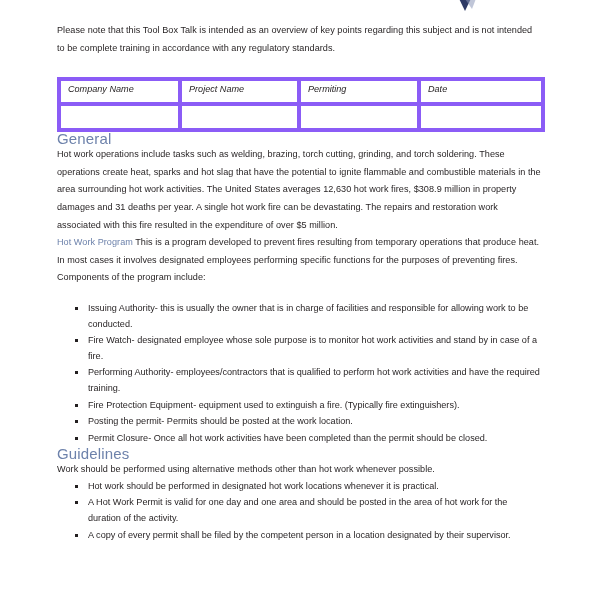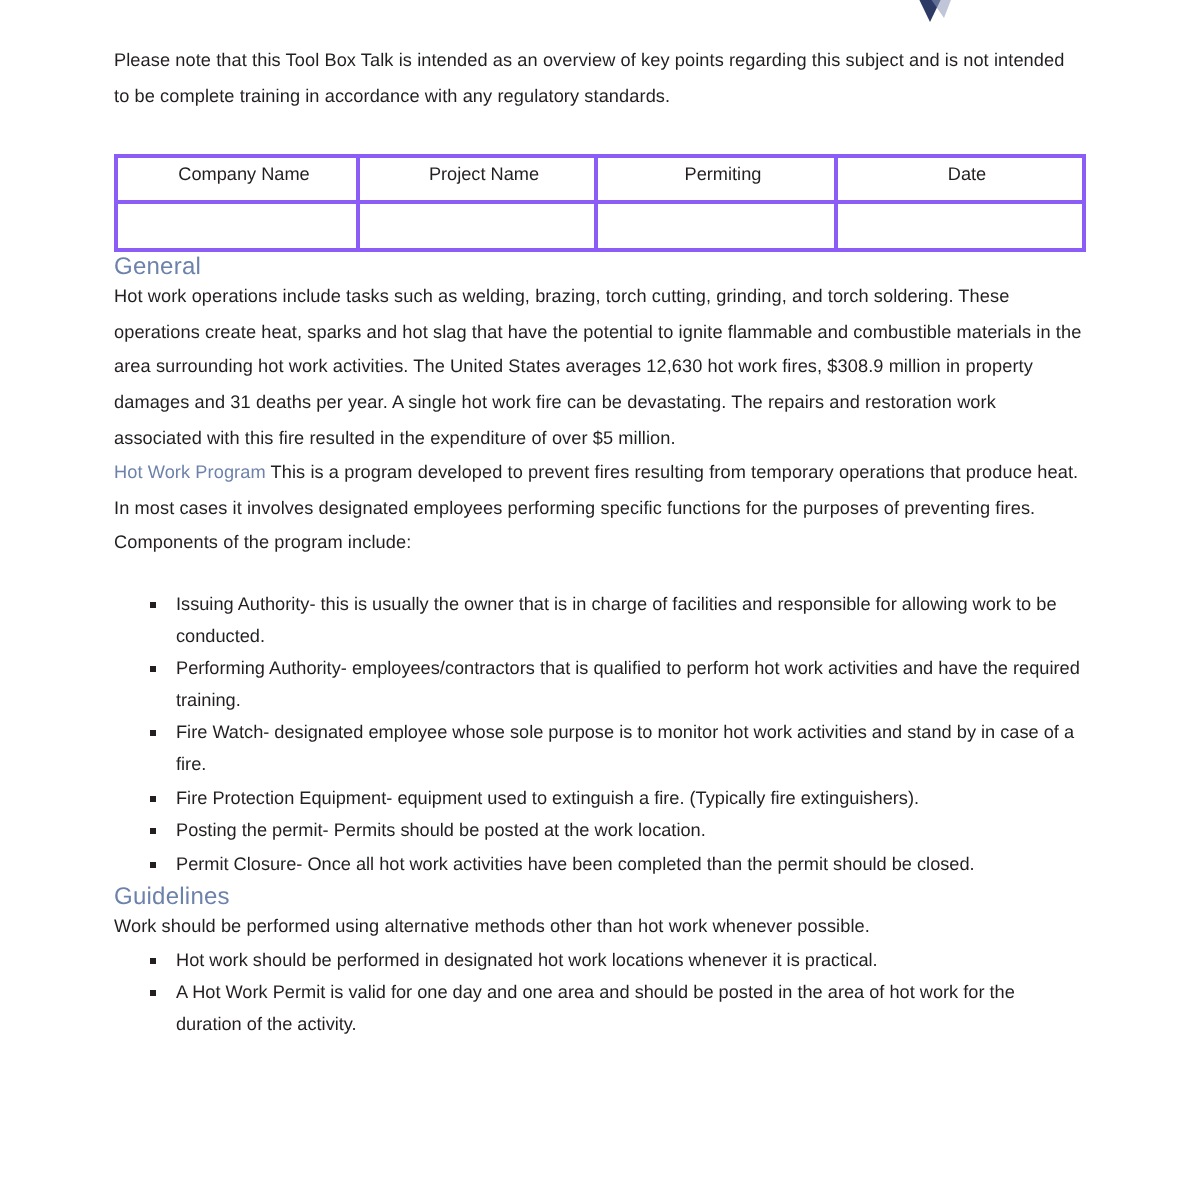--- a/index.html
+++ b/index.html
@@ -80,47 +80,48 @@
 
   
   table.info-table {
     border-collapse: collapse;
     width: 484px;
     margin-top: 20px;
     table-layout: fixed;
   }
   table.info-table th,
   table.info-table td {
-    border: 2px solid #8b5cf6;
+    border: 4px solid #8b5cf6;
     font-size: 9.1px;
     font-weight: normal;
-    text-align: center;
+    text-align: left;
     padding: 3px 0 3px 7px;
     color: #231f20;
     vertical-align: top;
+    font-style: italic;
   }
   table.info-table th { height: 15px; }
   table.info-table td { height: 16px; }
   .col-company { width: 121px; }
   .col-project { width: 119px; }
   .col-super   { width: 120px; }
   .col-date    { width: 124px; }
 
   
   h2.sect-head {
     margin: 0;
     font-size: 10.4px;
     font-weight: normal;
     color: #6d82ab;
     letter-spacing: .012em;
     line-height: 14px;
   }
   h3.sub-head {
     margin: 0;
-    font-size: 12px;
+    font-size: 15px;
     font-weight: normal;
     color: #6d82ab;
     letter-spacing: .01em;
     line-height: 14px;
   }
   .inline-head {
     color: #6d82ab;
   }
 
   .sp-title   { margin-top: 31px; }
@@ -206,25 +207,25 @@
       <span class="inline-head">Hot Work Program</span><span> This is a program developed to prevent fires resulting from temporary operations that produce heat. In most cases it involves designated employees performing specific functions for the purposes of preventing fires. Components of the program include:</span>
     </p>
 
     <ul class="bullets first">
       <li class="li-w1">
         <span class="sq"></span>
         <span>Issuing Authority- this is usually the owner that is in charge of facilities and responsible for allowing work to be conducted.</span>
       </li>
       <li class="li-w1">
         <span class="sq"></span>
+        <span>Fire Watch- designated employee whose sole purpose is to monitor hot work activities and stand by in case of a fire.</span>
+      </li>
+      <li class="li-w1">
+        <span class="sq"></span>
         <span>Performing Authority- employees/contractors that is qualified to perform hot work activities and have the required training.</span>
-      </li>
-      <li class="li-w1">
-        <span class="sq"></span>
-        <span>Fire Watch- designated employee whose sole purpose is to monitor hot work activities and stand by in case of a fire.</span>
       </li>
       <li class="li-w1">
         <span class="sq"></span>
         <span>Fire Protection Equipment- equipment used to extinguish a fire. (Typically fire extinguishers).</span>
       </li>
       <li class="li-w1">
         <span class="sq"></span>
         <span>Posting the permit- Permits should be posted at the work location.</span>
       </li>
       <li class="li-w1">
@@ -239,16 +240,20 @@
 
     <ul class="bullets second">
       <li class="li-w2">
         <span class="sq"></span>
         <span>Hot work should be performed in designated hot work locations whenever it is practical.</span>
       </li>
       <li class="li-w2">
         <span class="sq"></span>
         <span>A Hot Work Permit is valid for one day and one area and should be posted in the area of hot work for the duration of the activity.</span>
       </li>
+      <li class="li-w2">
+        <span class="sq"></span>
+        <span>A copy of every permit shall be filed by the competent person in a location designated by their supervisor.</span>
+      </li>
     </ul>
 
   </div>
 </div>
 
 </body></html>

